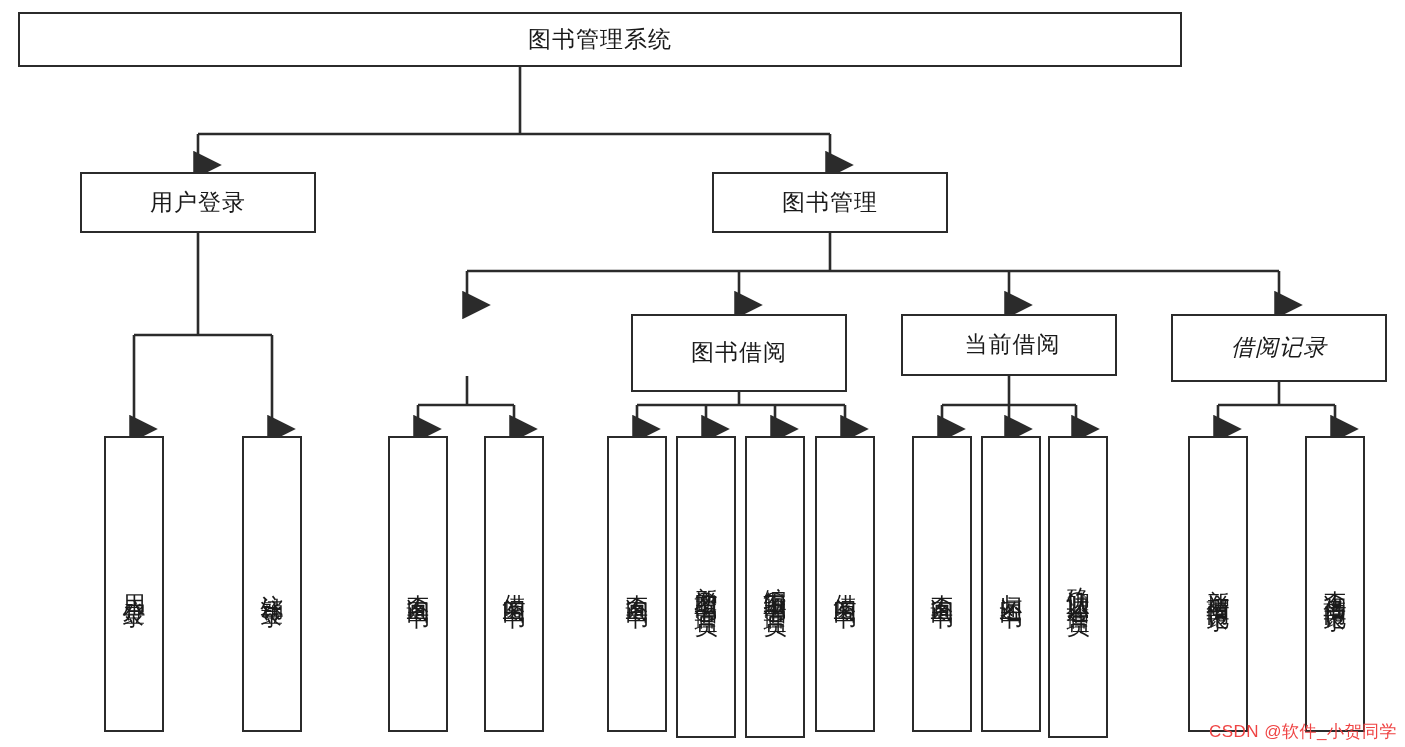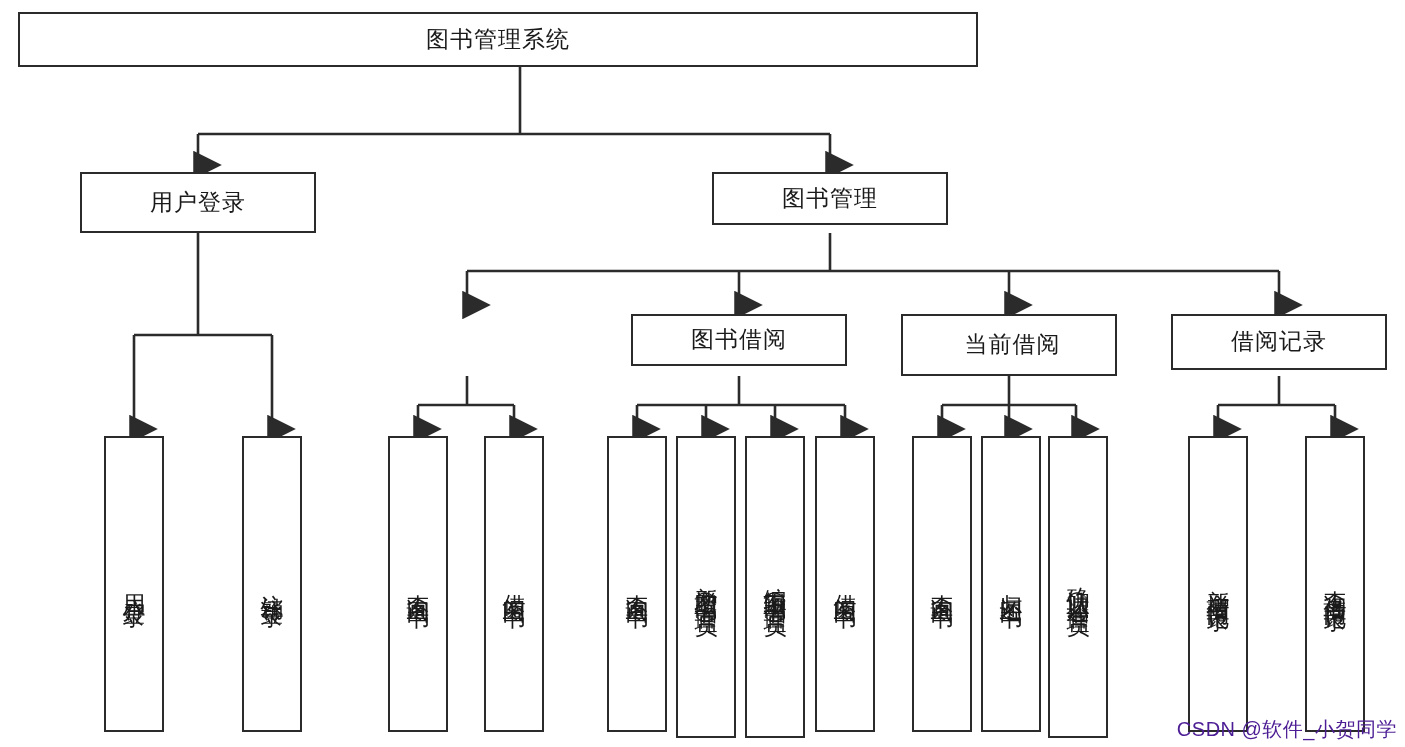--- a/index.html
+++ b/index.html
@@ -47,22 +47,22 @@
     line-height: 1.25;
     align-items: center;
     justify-content: center;
     text-align: center;
     padding: 4px 0;
   }
   .watermark {
     position: absolute;
     right: 8px;
     bottom: 4px;
-    font-size: 20px;
-    color: #4c1d95;
+    font-size: 17px;
+    color: #ef4444;
     white-space: nowrap;
     letter-spacing: 0.5px;
   }
 </style>
 </head>
 <body>
 
 <div id="canvas">
 
   <svg id="wires" viewBox="0 0 1405 747" xmlns="http://www.w3.org/2000/svg">
@@ -108,28 +108,28 @@
       <path d="M 1009 405 L 1009 429" marker-end="url(#arrow)"></path>
       <path d="M 1076 405 L 1076 429" marker-end="url(#arrow)"></path>
 
       <path d="M 1279 376 L 1279 405"></path>
       <path d="M 1218 405 L 1335 405"></path>
       <path d="M 1218 405 L 1218 429" marker-end="url(#arrow)"></path>
       <path d="M 1335 405 L 1335 429" marker-end="url(#arrow)"></path>
     </g>
   </svg>
 
-  <div class="node h" style="left:18px; top:12px; width:960px; height:55px;">图书管理系统</div>
+  <div class="node h" style="left:18px; top:12px; width:1164px; height:55px;">图书管理系统</div>
 
   <div class="node h" style="left:80px; top:172px; width:236px; height:61px;">用户登录</div>
-  <div class="node h" style="left:712px; top:172px; width:236px; height:53px;">图书管理</div>
+  <div class="node h" style="left:712px; top:172px; width:236px; height:61px;">图书管理</div>
 
-  <div class="node h" style="left:631px; top:314px; width:216px; height:52px;">图书借阅</div>
+  <div class="node h" style="left:631px; top:314px; width:216px; height:78px;">图书借阅</div>
   <div class="node h" style="left:901px; top:314px; width:216px; height:62px;padding-left:7px;">当前借阅</div>
-  <div class="node h" style="left:1171px; top:314px; width:216px; height:56px;">借阅记录</div>
+  <div class="node h" style="left:1171px; top:314px; width:216px; height:68px;font-style:italic;">借阅记录</div>
 
   <div class="node v" style="left:104px; top:436px; width:60px; height:296px;">用户登录</div>
   <div class="node v" style="left:242px; top:436px; width:60px; height:296px;">注销登录</div>
 
   <div class="node v" style="left:388px; top:436px; width:60px; height:296px;">查询图书</div>
   <div class="node v" style="left:484px; top:436px; width:60px; height:296px;">借阅图书</div>
 
   <div class="node v" style="left:607px; top:436px; width:60px; height:296px;">查询图书</div>
   <div class="node v" style="left:676px; top:436px; width:60px; height:302px;">新增图书（管理员）</div>
   <div class="node v" style="left:745px; top:436px; width:60px; height:302px;">编辑图书（管理员）</div>

